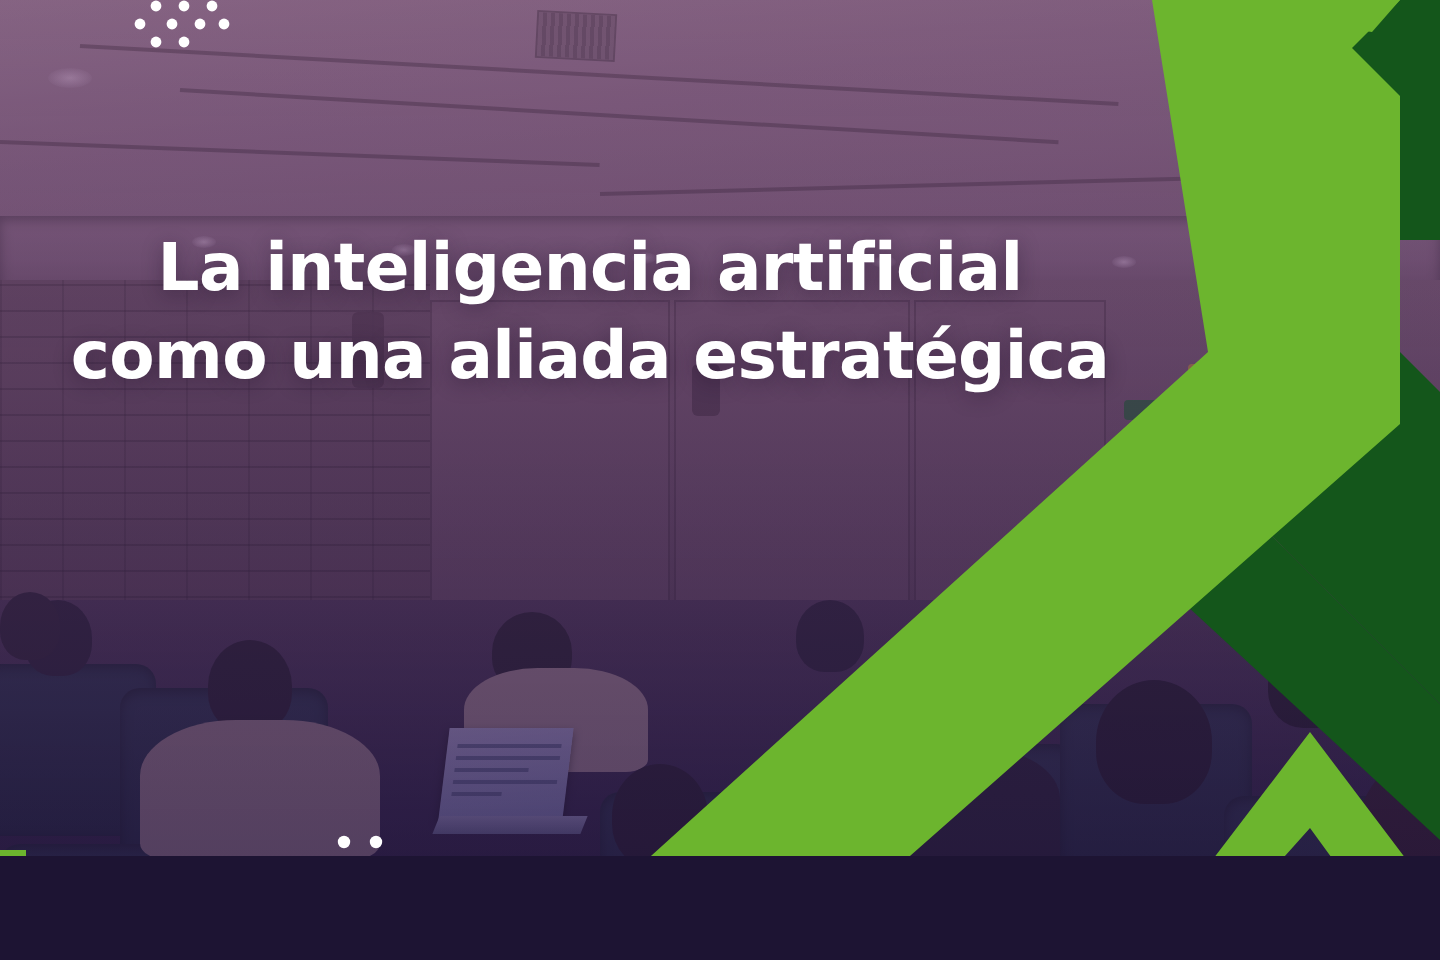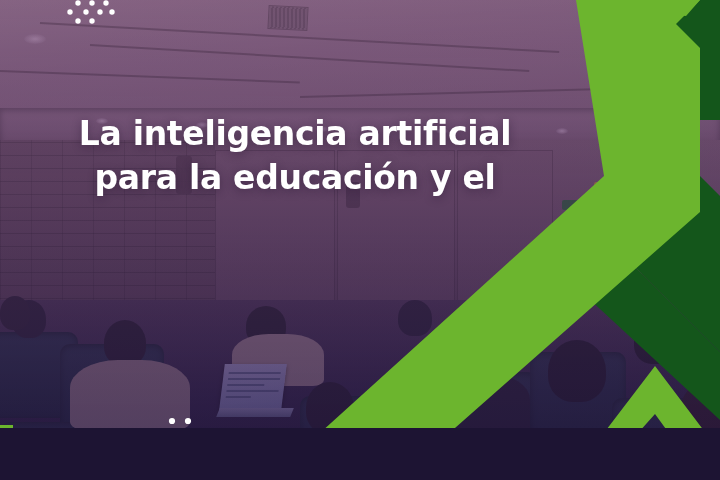--- a/index.html
+++ b/index.html
@@ -283,16 +283,16 @@
         <circle cx="112" cy="12" r="2.7"></circle>
       <circle cx="78" cy="21" r="2.7"></circle>
         <circle cx="92" cy="21" r="2.7"></circle>
       <circle cx="70" cy="12" r="2.7"></circle>
       <circle cx="100" cy="-4" r="2.7"></circle>
     </g>
   </svg>
 
   <div class="title">
     <div>La inteligencia artificial</div>
-    <div>para la educación y el</div>
+    <div>como una aliada estratégica</div>
   </div>
 
 </div>
 
 </body></html>

